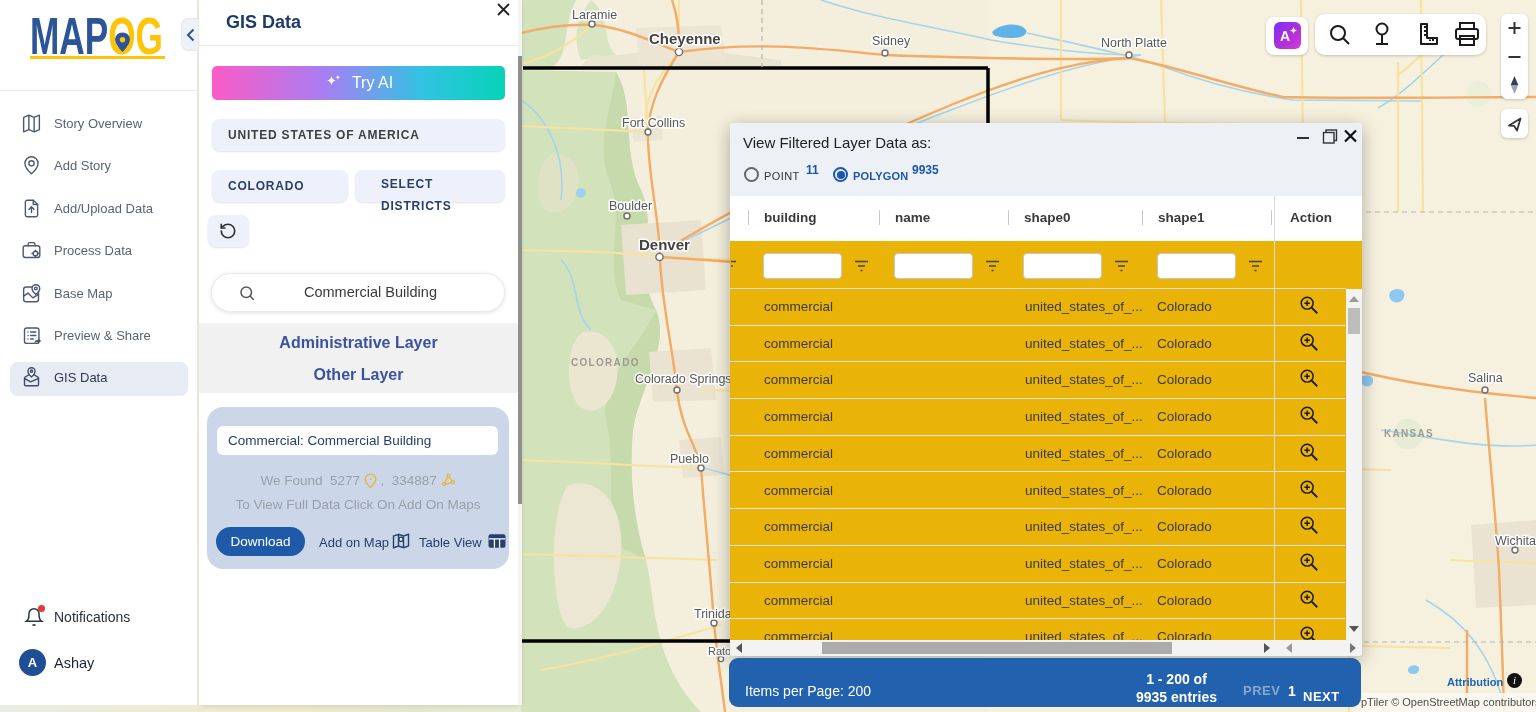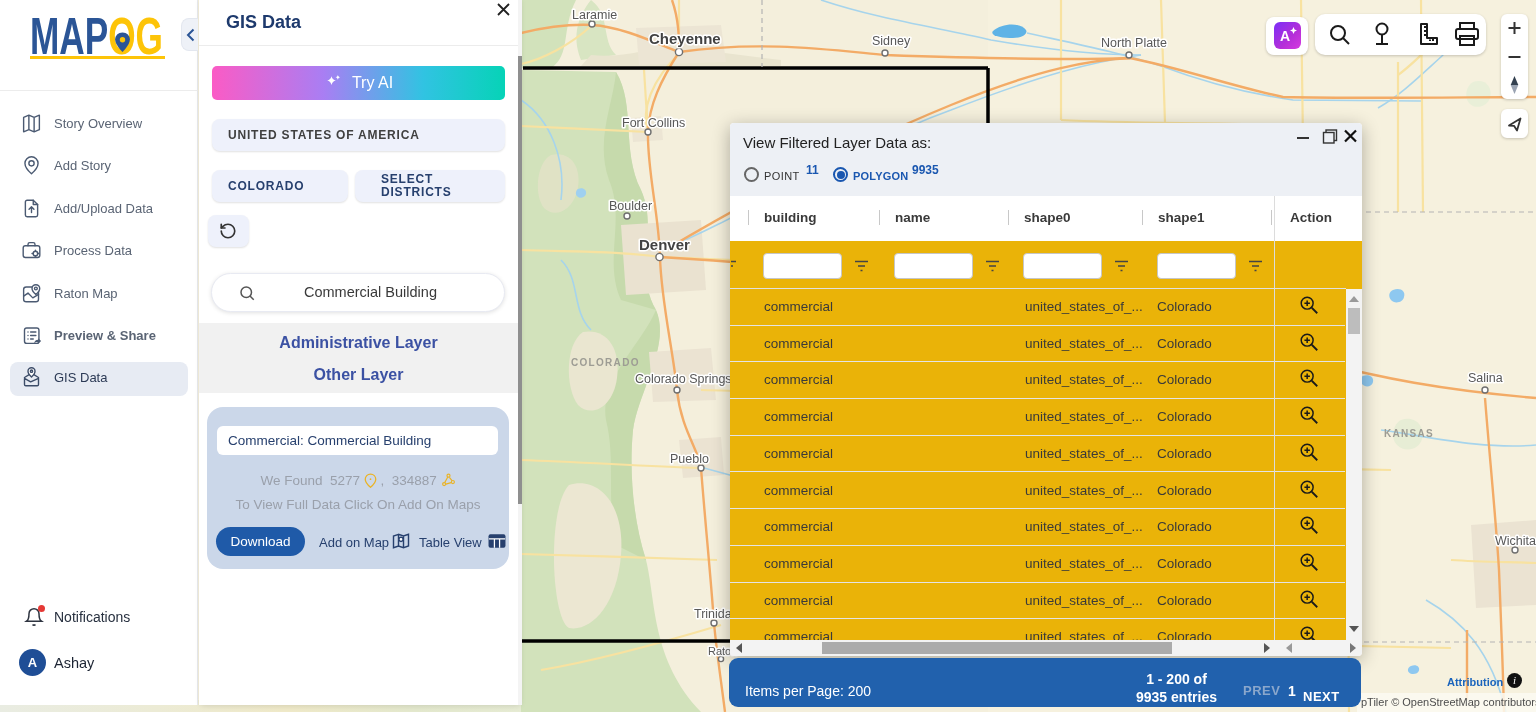--- a/index.html
+++ b/index.html
@@ -401,27 +401,27 @@
           <path d="M16.5,11.6 l0,1.4 M16.5,17.9 l0,1.4 M12.6,15.5 l1.4,0 M18.9,15.5 l1.4,0"></path>
         </svg>
         <div class="abs" style="left:54px; top:243.2px; font-size:13px; color:#5a6474;">Process Data</div>
         <svg class="abs" style="left:21px; top:282.6px;" width="21" height="21" viewBox="0 0 24 24" fill="none" stroke="#4b5a72" stroke-width="1.6" stroke-linejoin="round" stroke-linecap="round">
           <rect x="3" y="4.5" width="17" height="17" rx="3"></rect>
           <path d="M3,15 L8,11.5 L13.5,17 L20,13"></path>
           <circle cx="17" cy="6.5" r="4" fill="#fff" stroke="none"></circle>
           <path d="M17,2 c2.6,0 4.4,2 4.4,4.2 c0,3 -4.4,7 -4.4,7 c0,0 -4.4,-4 -4.4,-7 c0,-2.2 1.8,-4.2 4.4,-4.2 Z" fill="#fff"></path>
           <circle cx="17" cy="6.3" r="1.6"></circle>
         </svg>
-        <div class="abs" style="left:54px; top:285.6px; font-size:13px; color:#5a6474;">Raton Map</div>
+        <div class="abs" style="left:54px; top:285.6px; font-size:13px; color:#5a6474;">Base Map</div>
         <svg class="abs" style="left:21px; top:325px;" width="21" height="21" viewBox="0 0 24 24" fill="none" stroke="#4b5a72" stroke-width="1.6" stroke-linejoin="round" stroke-linecap="round">
           <rect x="4" y="3.5" width="16.5" height="17.5" rx="2.5"></rect>
           <path d="M8,8 l0.01,0 M11,8 l6,0 M8,12 l0.01,0 M11,12 l6,0 M8,16 l0.01,0 M11,16 l3,0"></path>
           <path d="M15,21 c0.3,-2.6 1.8,-4 4.6,-4.2 l0,-1.8 l3.4,3.2 l-3.4,3.2 l0,-1.9 c-2.2,0 -3.5,0.4 -4.6,1.5 Z" fill="#4b5a72" stroke="none"></path>
         </svg>
-        <div class="abs" style="left:54px; top:328px; font-size:13px; color:#5a6474;font-weight:bold;">Preview &amp; Share</div>
+        <div class="abs" style="left:54px; top:328px; font-size:13px; color:#5a6474;">Preview &amp; Share</div>
         <div class="abs" style="left:10px; top:362.4px; width:178px; height:34px; background:#e7ebf3; border-radius:8px;"></div>
         <svg class="abs" style="left:21px; top:367.4px;" width="21" height="21" viewBox="0 0 24 24" fill="none" stroke="#3c4c68" stroke-width="1.6" stroke-linejoin="round" stroke-linecap="round">
           <path d="M4,12 L12,7 L20,12 L20,20 a1.5,1.5 0 0 1 -1.5,1.5 L5.5,21.5 A1.5,1.5 0 0 1 4,20 Z M4,13 L11,17 L20,13"></path>
           <path d="M12,11.5 c0,0 -4,-3.8 -4,-6.6 a4,4 0 0 1 8,0 c0,2.8 -4,6.6 -4,6.6 Z" fill="#fff"></path>
           <circle cx="12" cy="4.8" r="1.3"></circle>
         </svg>
         <div class="abs" style="left:54px; top:370.4px; font-size:13px; color:#2c3a55;">GIS Data</div>
       </div>
 
     <svg class="abs" style="left:24px; top:607px;" width="20" height="20" viewBox="0 0 24 24" fill="none" stroke="#2e3440" stroke-width="1.8">
@@ -448,21 +448,21 @@
         </svg>Try AI
     </div>
 
     <div class="abs" style="left:13px; top:119px; width:293px; height:32px; border-radius:8px; background:#eef1fb; box-shadow:0 1px 2px rgba(0,0,0,0.12);">
       <div style="padding:9px 0 0 16px; font-size:12px; font-weight:bold; color:#404040; letter-spacing:0.8px;">UNITED STATES OF AMERICA</div>
     </div>
     <div class="abs" style="left:13px; top:170px; width:136px; height:32px; border-radius:8px; background:#eef1fb; box-shadow:0 1px 2px rgba(0,0,0,0.12);">
       <div style="padding:9px 0 0 16px; font-size:12px; font-weight:bold; color:#27406e; letter-spacing:0.8px;">COLORADO</div>
     </div>
     <div class="abs" style="left:156px; top:170px; width:150px; height:32px; border-radius:8px; background:#eef1fb; box-shadow:0 1px 2px rgba(0,0,0,0.12);">
-      <div style="padding:3px 0 0 26px; font-size:12px; font-weight:bold; color:#27406e; letter-spacing:0.8px; line-height:13px;">SELECT<br>DISTRICTS</div>
+      <div style="padding:3px 0 0 26px; font-size:12px; font-weight:bold; color:#27406e; letter-spacing:0.8px; line-height:22px;">SELECT<br>DISTRICTS</div>
     </div>
     <div class="abs" style="left:9px; top:215px; width:41px; height:32px; border-radius:8px; background:#eef1fb; box-shadow:0 1px 2px rgba(0,0,0,0.12);">
       <svg style="margin:7px 0 0 11px;" width="18" height="18" viewBox="0 0 24 24" fill="none" stroke="#333" stroke-width="2.2" stroke-linecap="round" stroke-linejoin="round">
           <path d="M3,3 L3,8 L8,8"></path>
           <path d="M3,12 a9,9 0 1 0 9,-9 a9.75,9.75 0 0 0 -6.74,2.74 L3,8"></path>
         </svg>
     </div>
 
     <div class="abs" style="left:0; top:323px; width:319px; height:70px; background:#f1f1f1;">
       <div style="text-align:center; padding-top:11px; font-size:16px; font-weight:bold; color:#3b51a3;">Administrative Layer</div>

